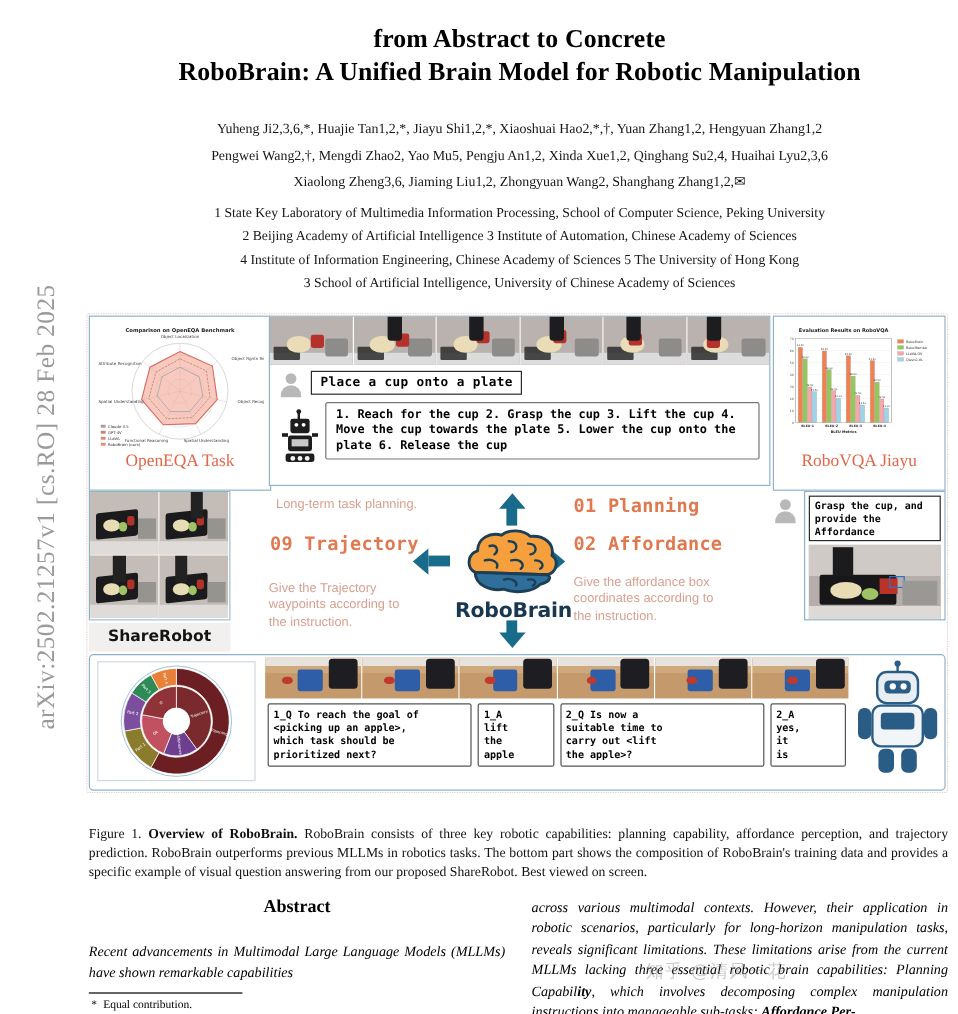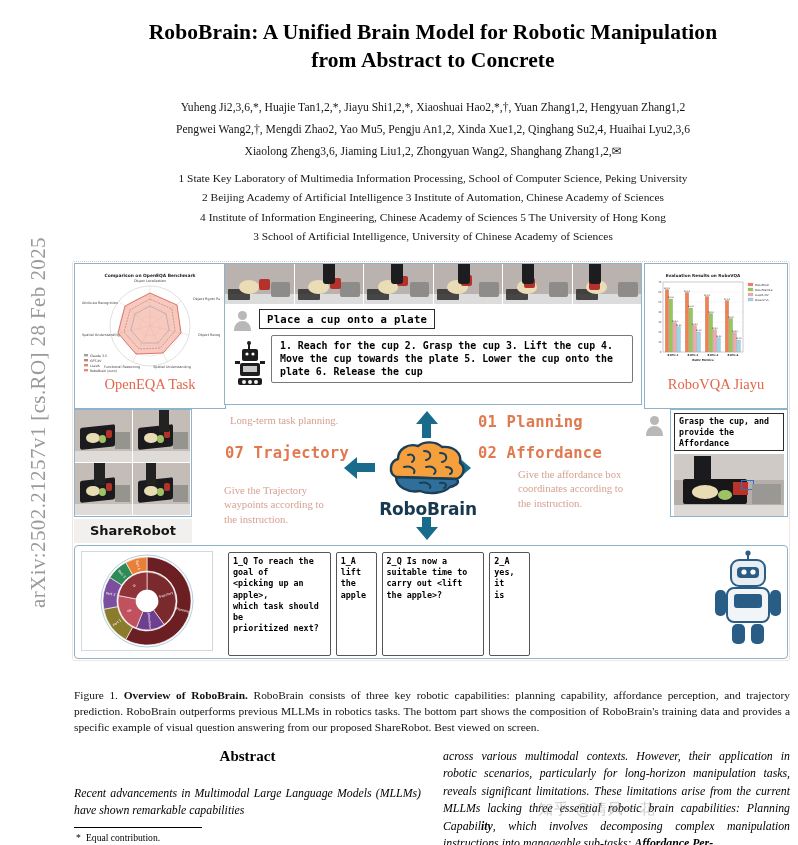--- a/index.html
+++ b/index.html
@@ -208,32 +208,32 @@
     position: absolute;
     font-family: "DejaVu Sans Mono", monospace;
     font-size: 15.5px;
     font-weight: bold;
     color: #e0794f;
     letter-spacing: 0.2px;
     white-space: nowrap;
   }
   .lbl-desc {
     position: absolute;
-    font-family: Liberation Serif, serif;
+    font-family: Liberation Sans, sans-serif;
     font-size: 10.7px;
     color: #d6a091;
     line-height: 1.34;
     white-space: pre-line;
   }
   #lbl-plan { left: 406px; top: 152px; }
   #lbl-aff  { left: 406px; top: 183px; }
   #lbl-traj { left: 153px; top: 183px; }
   #desc-longterm { left: 158px; top: 152px; }
   #desc-traj { left: 152px; top: 222px; width: 130px; }
-  #desc-aff  { left: 406px; top: 206px; width: 136px; margin-left: 40px; }
+  #desc-aff  { left: 406px; top: 217px; width: 136px; }
 
   
   .arrow { position:absolute; }
   .arr-up {
     width: 0; height: 0;
     border-left: 11px solid transparent;
     border-right: 11px solid transparent;
     border-bottom: 13px solid #186b8a;
   }
   .arr-stem-v { position:absolute; background:#186b8a; width:9px; }
@@ -278,21 +278,21 @@
   
   #bottom-card {
     left: 2px; top: 284px; right: 2px; height: 114px;
     border: 1.6px solid #8fb4c9; border-radius: 4px;
     background:#fff; position:absolute;
     display:flex;
   }
   #sun-holder { width: 146px; flex:none; position:relative; padding:4px; }
   #sun-inner { position:absolute; left:6px; top:5px; width:132px; height:100px; border:1px solid #cfd9e0;}
 
-  #vqa-col { flex:1; position:relative; padding:2px 2px 2px 0; display:flex; flex-direction:row; }
+  #vqa-col { flex:1; position:relative; padding:2px 2px 2px 0; display:flex; flex-direction:column; }
   #vqa-strip { display:flex; height:34px; }
   .rf { flex:1; position:relative; overflow:hidden; background:#cfa97e; border-right:1px solid #fff; }
   .rf:last-child { border-right:none; }
   .rf .table { position:absolute; left:0; right:0; bottom:0; height:62%; background:#c49a6c; }
   .rf .bin { position:absolute; left:34%; top:30%; width:26%; height:52%; background:#2e5ea8; border-radius:2px; }
   .rf .ap { position:absolute; left:18%; top:46%; width:11%; height:20%; background:#c0392b; border-radius:50%; }
   .rf .rob { position:absolute; right:4%; top:4%; width:30%; height:72%; background:#1e1e22; border-radius:3px; }
   .rf .rim { position:absolute; left:0; right:0; top:0; height:22%; background:#e7e2dc; }
 
   #qa-row { display:flex; gap:5px; margin-top:4px; padding: 0 2px; }
@@ -358,22 +358,22 @@
 </head>
 <body>
 
 <div id="arxiv-stamp">
   <div class="txt">arXiv:2502.21257v1  [cs.RO]  28 Feb 2025</div>
 </div>
 
 <div id="page">
 
   <div id="title">
+    <div>from Abstract to Concrete</div>
     <div>RoboBrain: A Unified Brain Model for Robotic Manipulation</div>
-    <div>from Abstract to Concrete</div>
   </div>
 
   <div id="authors">
     <div>Yuheng Ji2,3,6,*, Huajie Tan1,2,*, Jiayu Shi1,2,*, Xiaoshuai Hao2,*,†, Yuan Zhang1,2, Hengyuan Zhang1,2</div>
     <div>Pengwei Wang2,†, Mengdi Zhao2, Yao Mu5, Pengju An1,2, Xinda Xue1,2, Qinghang Su2,4, Huaihai Lyu2,3,6</div>
     <div>Xiaolong Zheng3,6, Jiaming Liu1,2, Zhongyuan Wang2, Shanghang Zhang1,2,✉</div>
   </div>
 
   <div id="affils">
     <div class="line">1 State Key Laboratory of Multimedia Information Processing, School of Computer Science, Peking University</div>
@@ -647,21 +647,21 @@
           <div class="veg"></div>
           <div class="cup"></div>
         <div class="bbox"></div>
         <div class="arm"></div>
           <div class="sink"></div>
       </div>
     </div>
 
     <div class="lbl-mono" id="lbl-plan">01 Planning</div>
     <div class="lbl-mono" id="lbl-aff">02 Affordance</div>
-    <div class="lbl-mono" id="lbl-traj">07 Trajectory</div>
+    <div class="lbl-mono" id="lbl-traj">09 Trajectory</div>
     <div class="lbl-desc" id="desc-longterm">Long-term task planning.</div>
     <div class="lbl-desc" id="desc-traj">Give the Trajectory
 waypoints according to
 the instruction.</div>
     <div class="lbl-desc" id="desc-aff">Give the affordance box
 coordinates according to
 the instruction.</div>
 
     <div class="arrow arr-up" style="left:344px; top:150px;"></div>
     <div class="arr-stem-v" style="left:350px; top:161px; height:16px;"></div>

